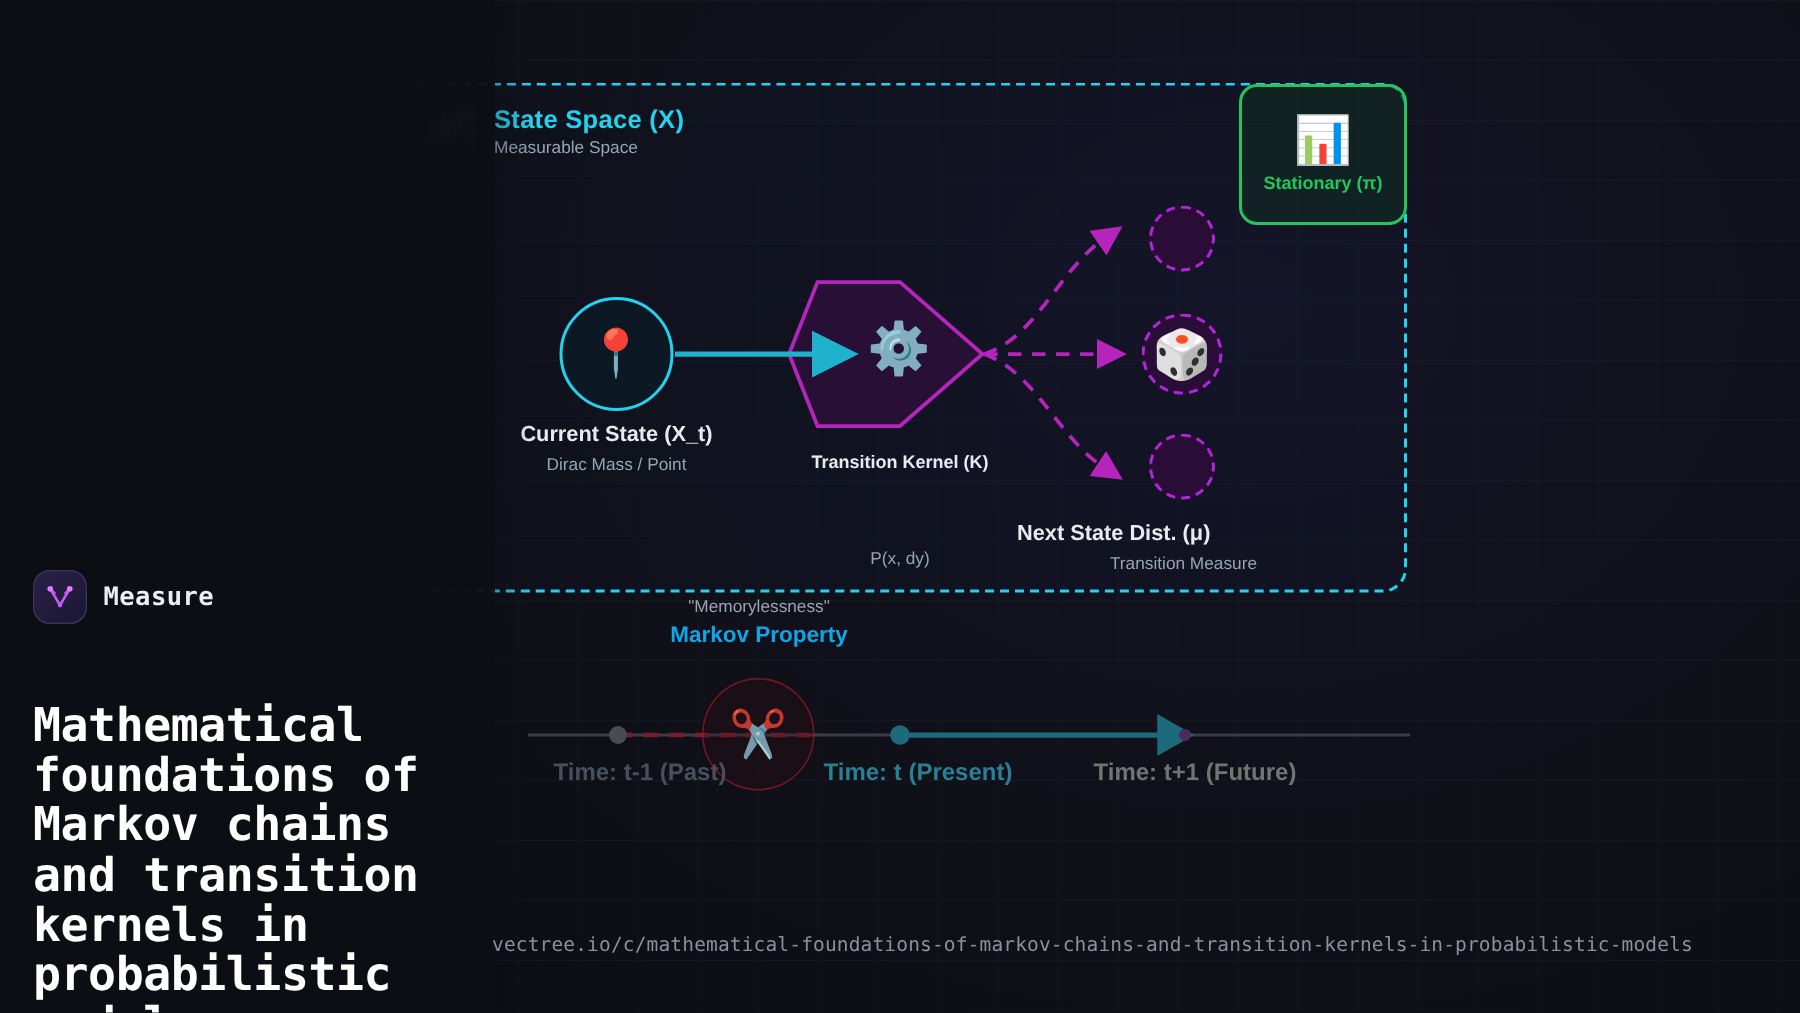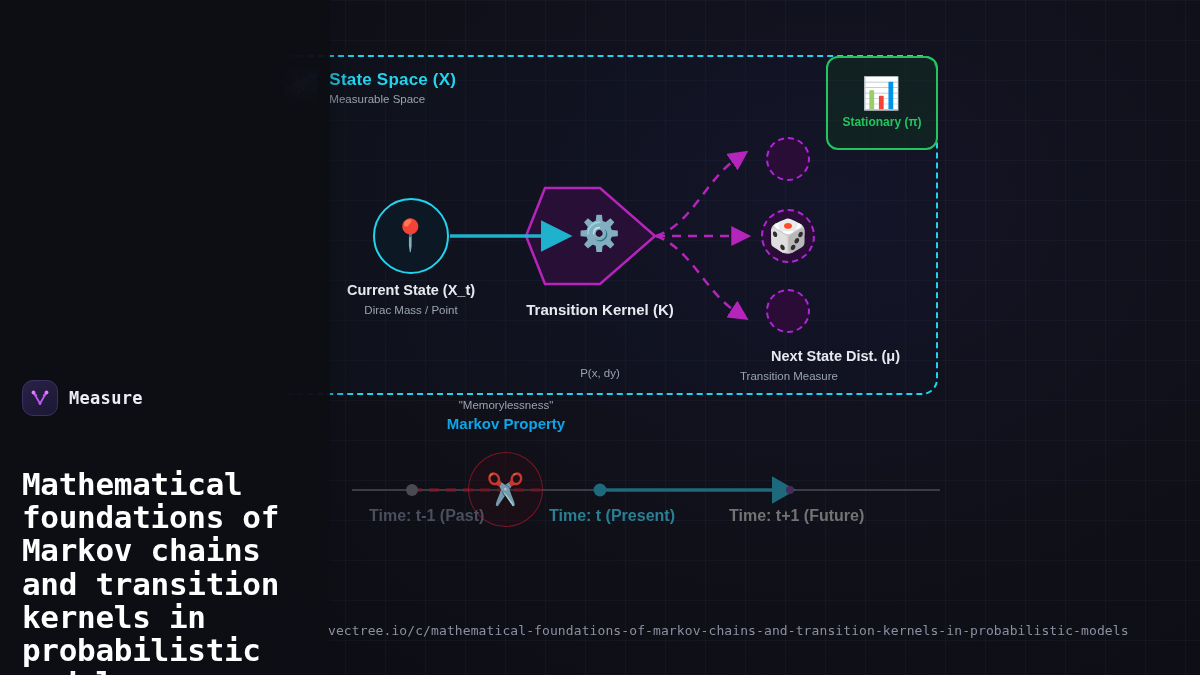--- a/index.html
+++ b/index.html
@@ -93,42 +93,42 @@
     font-size:14.5px; font-weight:bold; color:#e8eaf0;
   }
   #current-state-sub{
     position:absolute; left:300px; top:304px; width:222px; text-align:center;
     font-size:11.5px; color:#9aa3b2;
   }
 
   
   #kernel-label{
     position:absolute; left:490px; top:301px; width:220px; text-align:center;
-    font-size:15px; font-weight:bold; color:#e8eaf0;
+    font-size:12px; font-weight:bold; color:#e8eaf0;
   }
   #kernel-sub{
     position:absolute; left:490px; top:323px; width:220px; text-align:center;
     font-size:11.5px; color:#9aa3b2;margin-top:44px;
   }
   #kernel-icon{
     position:absolute; left:578px; top:214px; font-size:34px; line-height:38px;
   }
 
   
   .outcome-node{
     position:absolute; width:44px; height:44px; border-radius:50%;
     border:2px dashed #b026d9; background:rgba(45,12,58,.9);
     display:flex; align-items:center; justify-content:center;
   }
   #outcome-1{ left:766px; top:137px; }
   #outcome-2{ left:761px; top:209px; width:54px; height:54px; border-width:2.5px; }
   #outcome-3{ left:766px; top:289px; }
   #outcome-icon-2{ font-size:32px; line-height:34px; }
   #next-state-label{
-    position:absolute; left:678px; top:348px; width:222px; text-align:right;
+    position:absolute; left:678px; top:348px; width:222px; text-align:left;
     font-size:14.5px; font-weight:bold; color:#e8eaf0;
   }
   #next-state-sub{
     position:absolute; left:678px; top:370px; width:222px; text-align:center;
     font-size:11.5px; color:#9aa3b2;
   }
 
   
   #markov-quote{
     position:absolute; left:395px; top:399px; width:222px; text-align:center;

